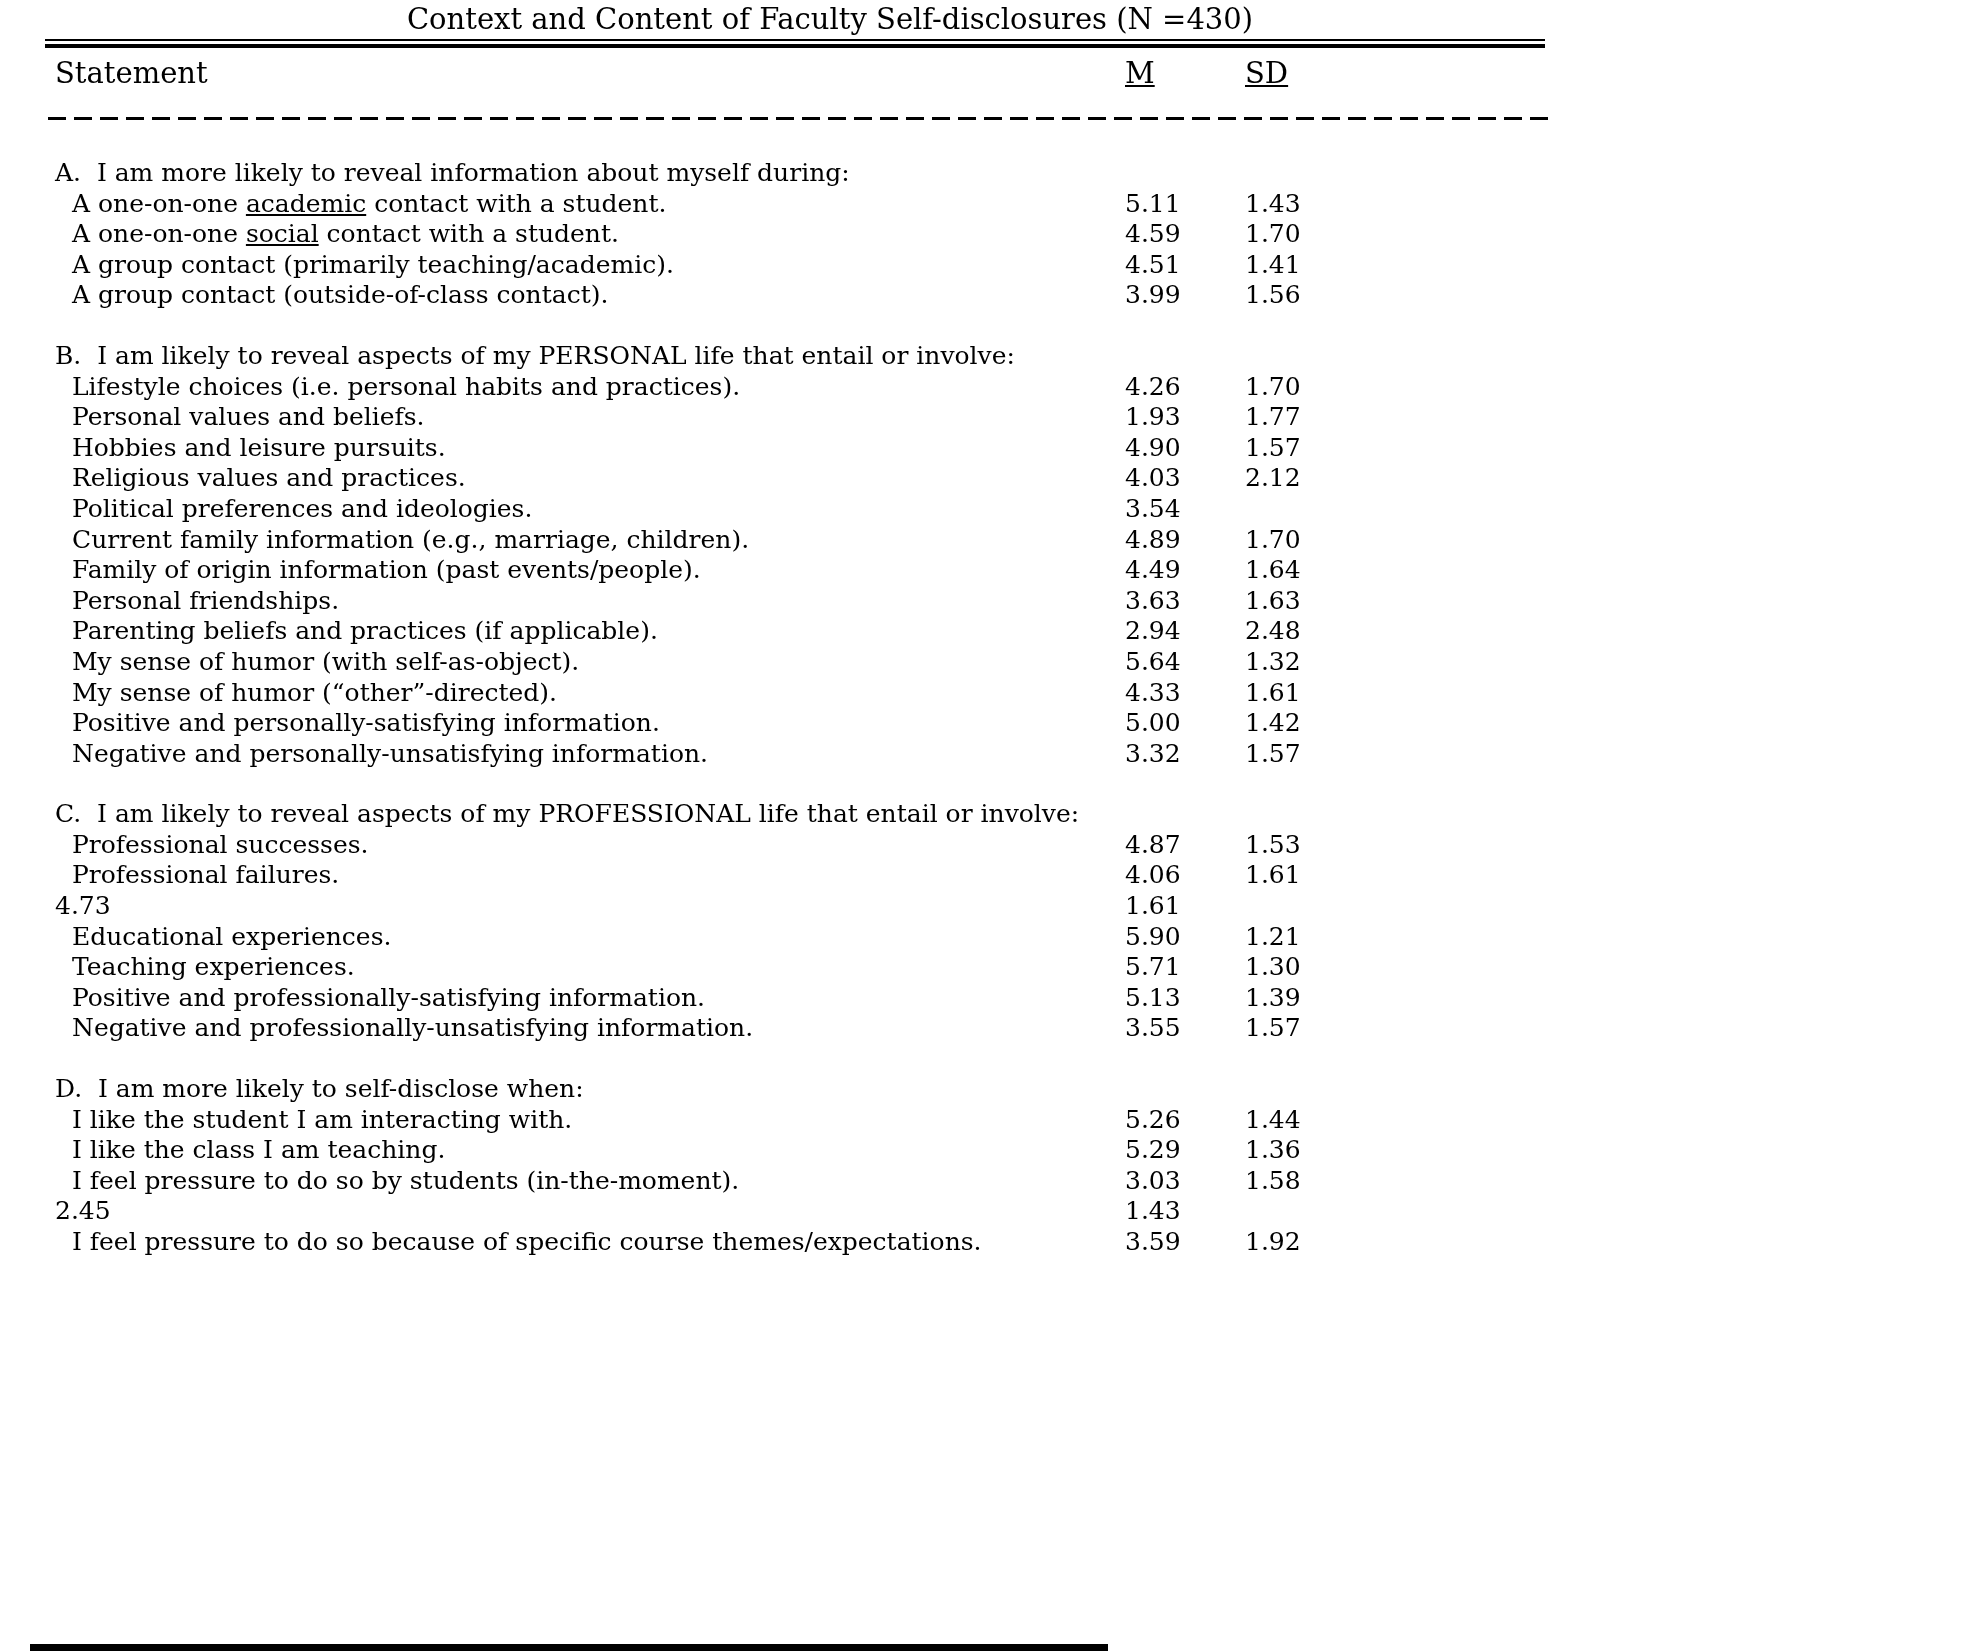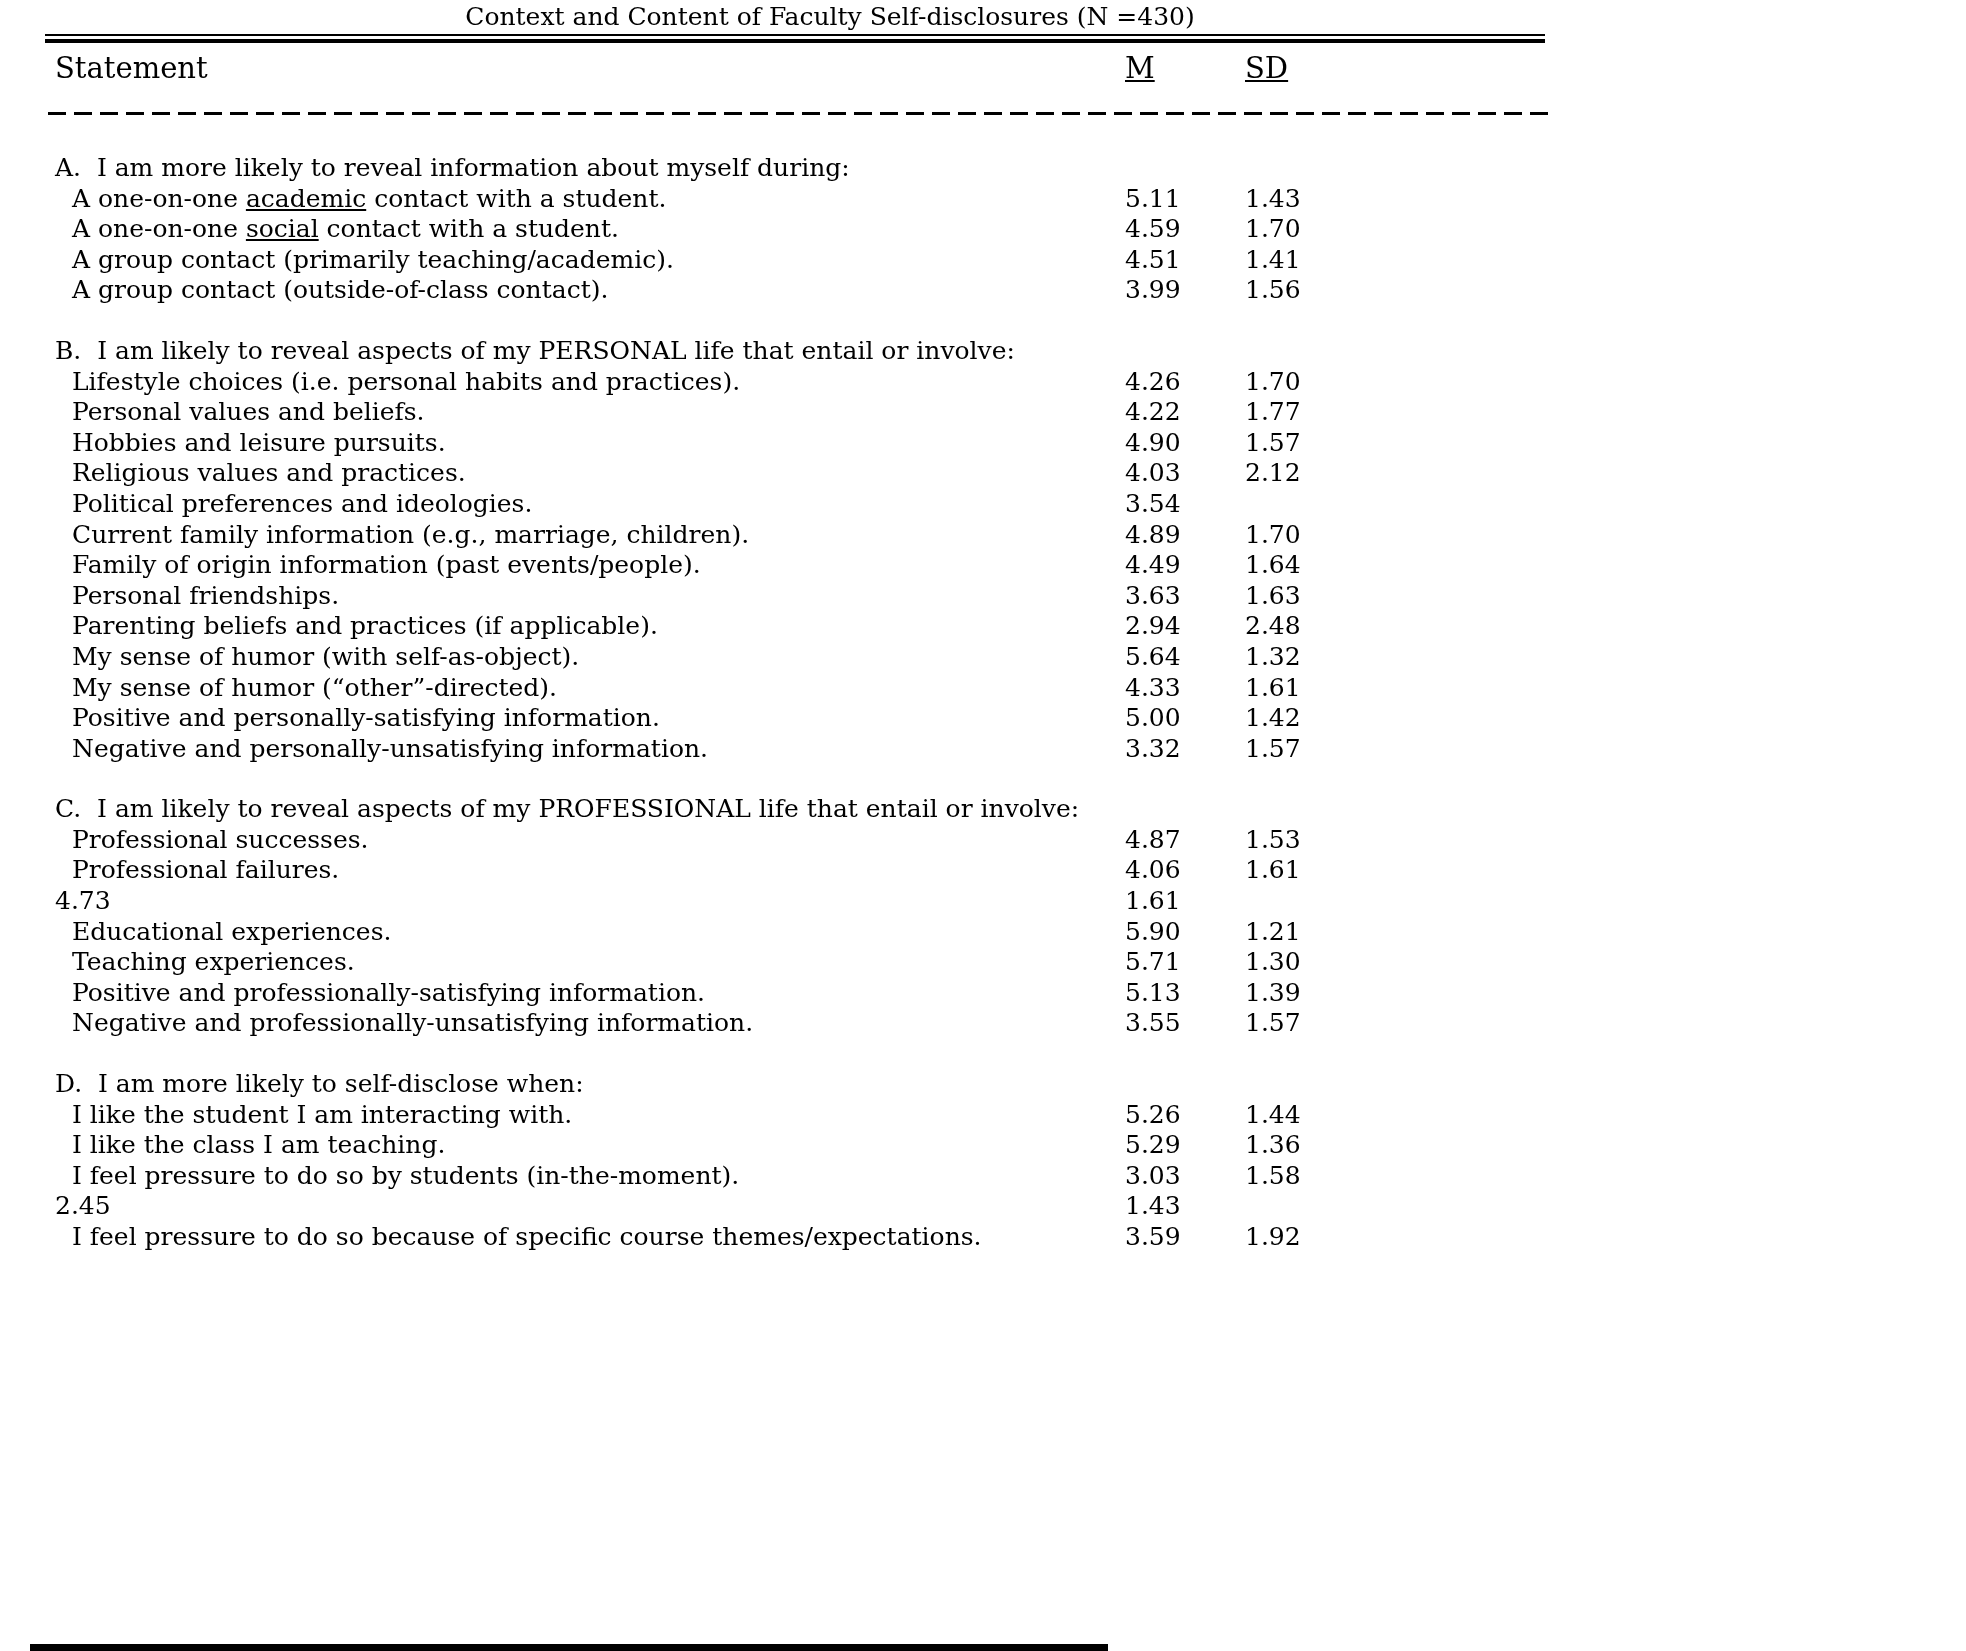--- a/index.html
+++ b/index.html
@@ -9,21 +9,21 @@
     width: 1966px;
     height: 1651px;
     background: #ffffff;
     color: #000000;
     font-family: "DejaVu Serif", "Liberation Serif", serif;
     overflow: hidden;
   }
   .title {
     width: 1660px;
     text-align: center;
-    font-size: 25px;
+    font-size: 29px;
     padding-top: 2px;
     white-space: pre-wrap;
   }
   .rule-top {
     margin: 3px 0 0 45px;
     width: 1500px;
     height: 9px;
     border-top: 2px solid #000;
     border-bottom: 4px solid #000;
   }
@@ -111,21 +111,21 @@
       </div>
       <div class="section">
         <div class="sec-header">B.  I am likely to reveal aspects of my PERSONAL life that entail or involve:</div>
         <div class="trow">
           <div class="cell stmt">Lifestyle choices (i.e. personal habits and practices).</div>
           <div class="cell mval">4.26</div>
           <div class="cell sdval">1.70</div>
         </div>
         <div class="trow">
           <div class="cell stmt">Personal values and beliefs.</div>
-          <div class="cell mval">4.22</div>
+          <div class="cell mval">1.93</div>
           <div class="cell sdval">1.77</div>
         </div>
         <div class="trow">
           <div class="cell stmt">Hobbies and leisure pursuits.</div>
           <div class="cell mval">4.90</div>
           <div class="cell sdval">1.57</div>
         </div>
         <div class="trow">
           <div class="cell stmt">Religious values and practices.</div>
           <div class="cell mval">4.03</div>

